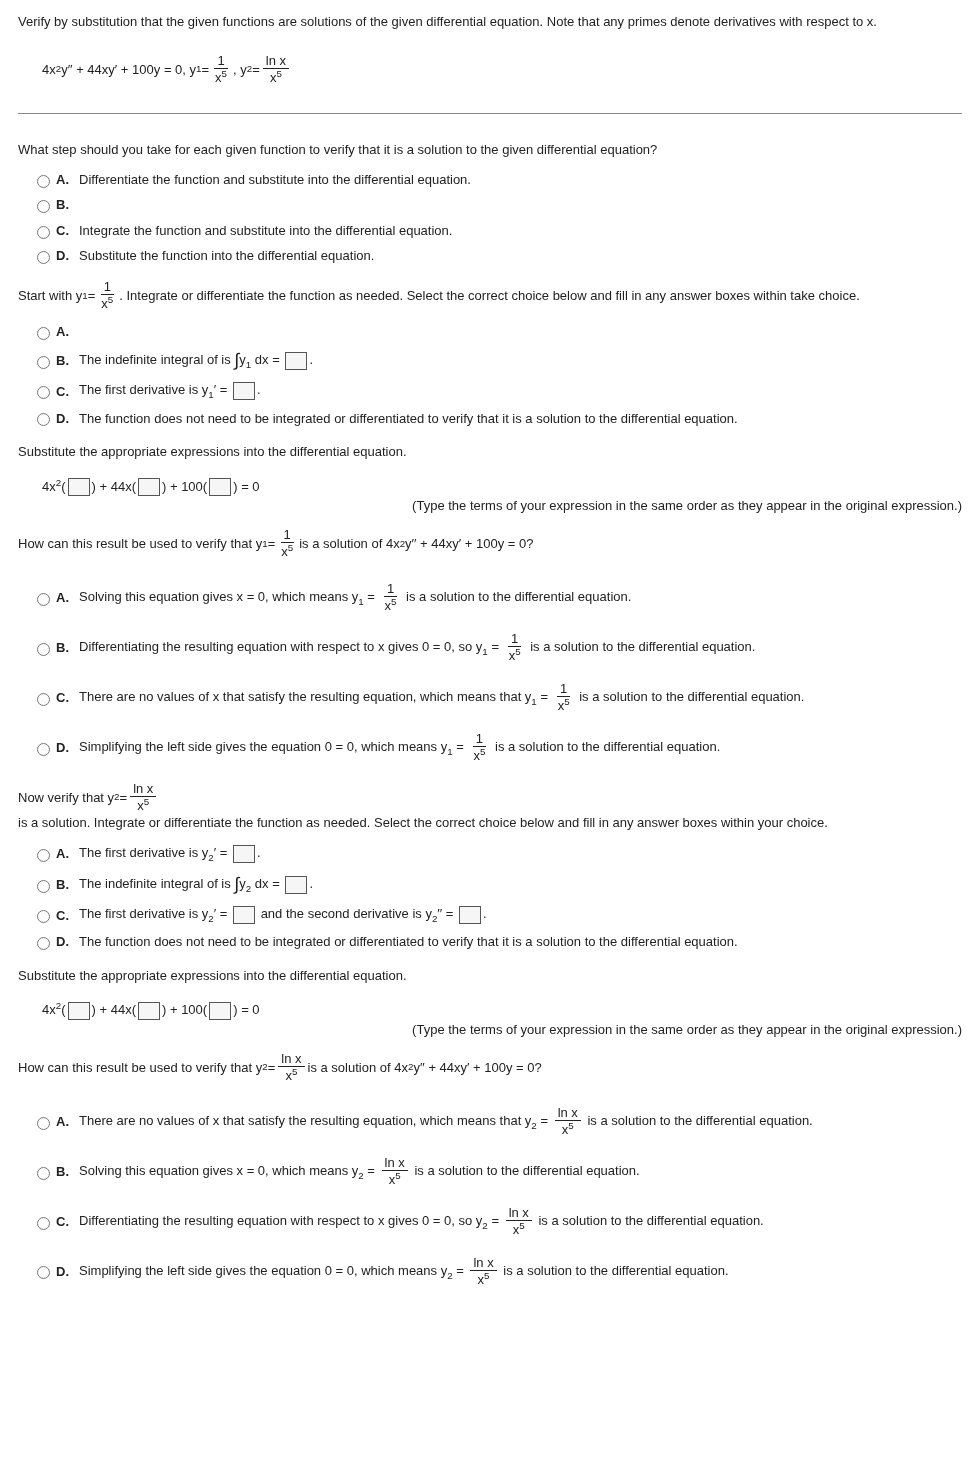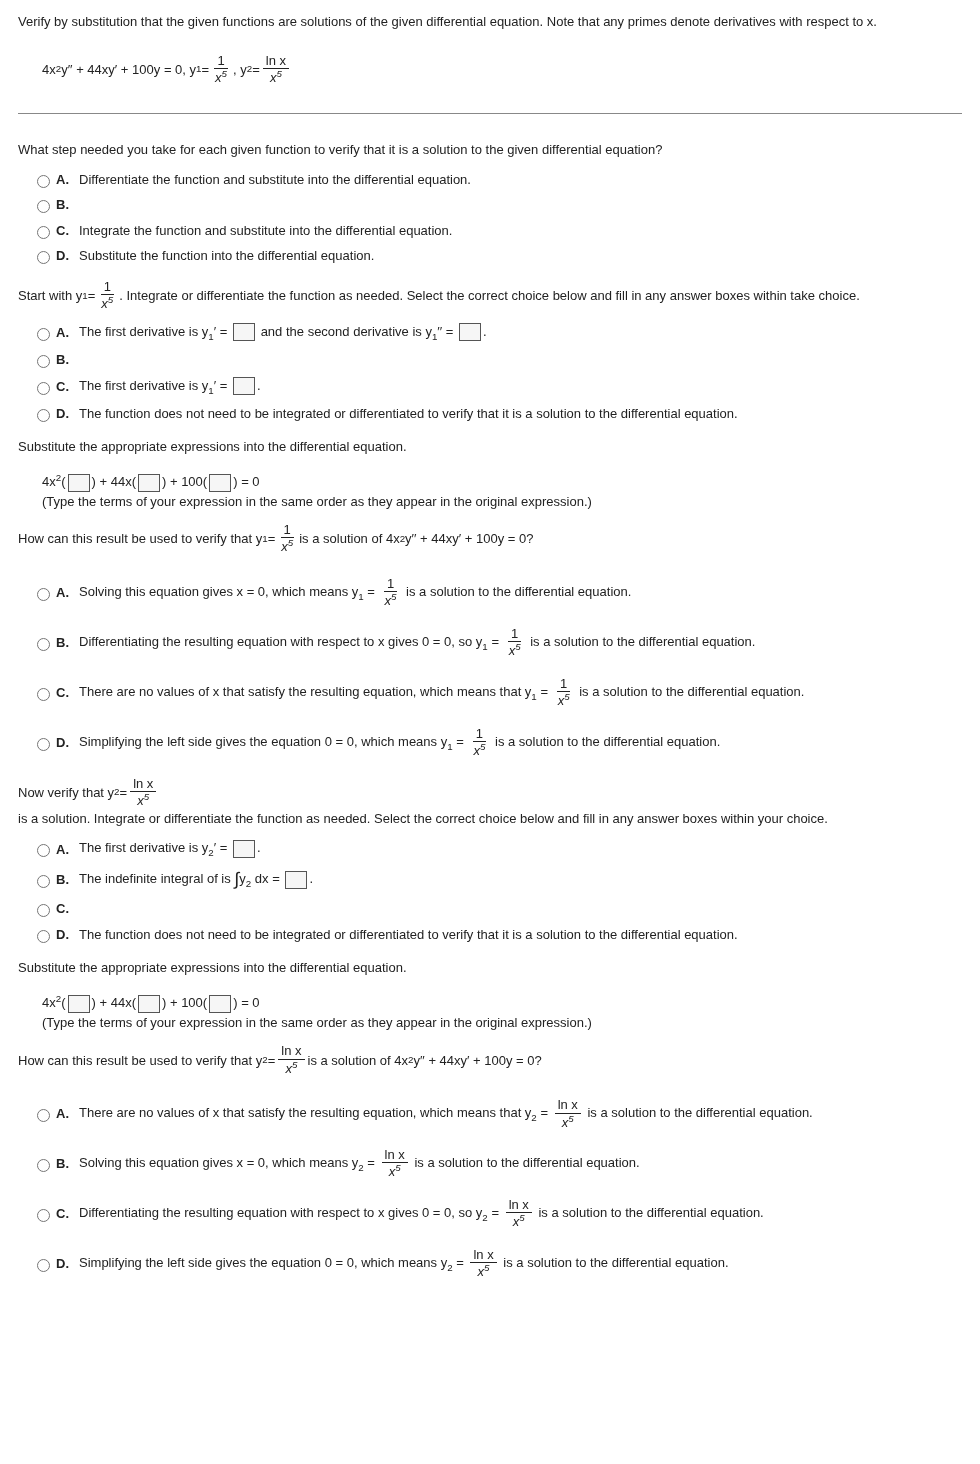--- a/index.html
+++ b/index.html
@@ -15,25 +15,25 @@
   .intro { margin-bottom: 22px; }
   .eq-row { margin: 6px 0 28px 24px; display: flex; align-items: center; }
   hr.sep { border: none; border-top: 1px solid #888; margin: 0 0 26px 0; }
   .section-title { margin: 4px 0 10px 0; }
   .choices { margin-left: 14px; }
   .row { display: flex; align-items: center; margin: 6px 0; flex-wrap: wrap; }
   .row input[type=radio] { margin-right: 6px; flex: 0 0 auto; }
   .letter { font-weight: bold; margin-right: 10px; flex: 0 0 auto; }
   .frac { display: inline-flex; flex-direction: column; align-items: center; vertical-align: middle; margin: 0 3px; }
   .frac .num { border-bottom: 1px solid #222; padding: 0 3px; line-height: 1.1; }
-  .frac .den { padding: 0 3px; line-height: 1.1; font-style: italic; }
+  .frac .den { padding: 0 3px; line-height: 1.1; }
   .answerbox { display: inline-block; width: 20px; height: 16px; border: 1px solid #555; background: #f6f6f6; vertical-align: middle; margin: 0 2px; }
   .spacer-block { margin: 14px 0 10px 0; }
   .sub-eq { margin-left: 24px; margin-top: 14px; }
-  .note { margin-left: 24px; color: #222; margin-bottom: 12px; }
+  .note { margin-left: 24px; color: #222; margin-bottom: 12px; text-align: right; }
   .big-gap { margin-top: 22px; }
   sup { font-size: 0.75em; }
   sub { font-size: 0.75em; }
   .integral { font-size: 18px; vertical-align: middle; }
   .mc-opt { margin: 18px 0; }
 </style>
 </head>
 <body>
 
 <div class="intro">Verify by substitution that the given functions are solutions of the given differential equation. Note that any primes denote derivatives with respect to x.</div>
@@ -52,21 +52,21 @@
     <sub>2</sub>
     <span> = </span>
   <span class="frac">
       <span class="num">ln x</span>
       <span class="den"><span>x</span><sup>5</sup></span>
     </span>
 </div>
 
 <hr class="sep">
 
-<div class="section-title">What step needed you take for each given function to verify that it is a solution to the given differential equation?</div>
+<div class="section-title">What step should you take for each given function to verify that it is a solution to the given differential equation?</div>
 <div class="choices">
   <div class="row">
       <input type="radio" name="q1" style="">
       <span class="letter">A.</span>
       <span>Differentiate the function and substitute into the differential equation.</span>
     </div>
   <div class="row">
       <input type="radio" name="q1" style="">
       <span class="letter">B.</span>
     </div>
@@ -90,25 +90,25 @@
       <span class="num">1</span>
       <span class="den"><span>x</span><sup>5</sup></span>
     </span>
   <span>. Integrate or differentiate the function as needed. Select the correct choice below and fill in any answer boxes within take choice.</span>
 </div>
 
 <div class="choices">
   <div class="row">
       <input type="radio" name="p1" style="">
       <span class="letter">A.</span>
-    <span><span>The first derivative is y</span><sub>1</sub><span>′ = </span><span class="answerbox"></span><span> and the second derivative is y</span><sub>1</sub><span>′′ = </span><span class="answerbox"></span>.</span>
-  </div>
-  <div class="row">
-      <input type="radio" name="p1" style="">
-      <span class="letter">B.</span>
+  </div>
+  <div class="row">
+      <input type="radio" name="p1" style="">
+      <span class="letter">B.</span>
+    <span><span>The indefinite integral of is </span><span class="integral">∫</span>y<sub>1</sub><span> dx = </span><span class="answerbox"></span>.</span>
   </div>
   <div class="row">
       <input type="radio" name="p1" style="">
       <span class="letter">C.</span>
     <span><span>The first derivative is y</span><sub>1</sub><span>′ = </span><span class="answerbox"></span>.</span>
   </div>
   <div class="row">
       <input type="radio" name="p1" style="">
       <span class="letter">D.</span>
       <span>The function does not need to be integrated or differentiated to verify that it is a solution to the differential equation.</span>
@@ -187,20 +187,21 @@
     <span><span>The first derivative is y</span><sub>2</sub><span>′ = </span><span class="answerbox"></span>.</span>
   </div>
   <div class="row">
       <input type="radio" name="p2" style="">
       <span class="letter">B.</span>
     <span><span>The indefinite integral of is </span><span class="integral">∫</span>y<sub>2</sub><span> dx = </span><span class="answerbox"></span>.</span>
   </div>
   <div class="row">
       <input type="radio" name="p2" style="">
       <span class="letter">C.</span>
+    <span><span>The first derivative is y</span><sub>2</sub><span>′ = </span><span class="answerbox"></span><span> and the second derivative is y</span><sub>2</sub><span>′′ = </span><span class="answerbox"></span>.</span>
   </div>
   <div class="row">
       <input type="radio" name="p2" style="">
       <span class="letter">D.</span>
       <span>The function does not need to be integrated or differentiated to verify that it is a solution to the differential equation.</span>
     </div>
 </div>
 
 <div class="spacer-block">Substitute the appropriate expressions into the differential equation.</div>
 <div class="sub-eq">

